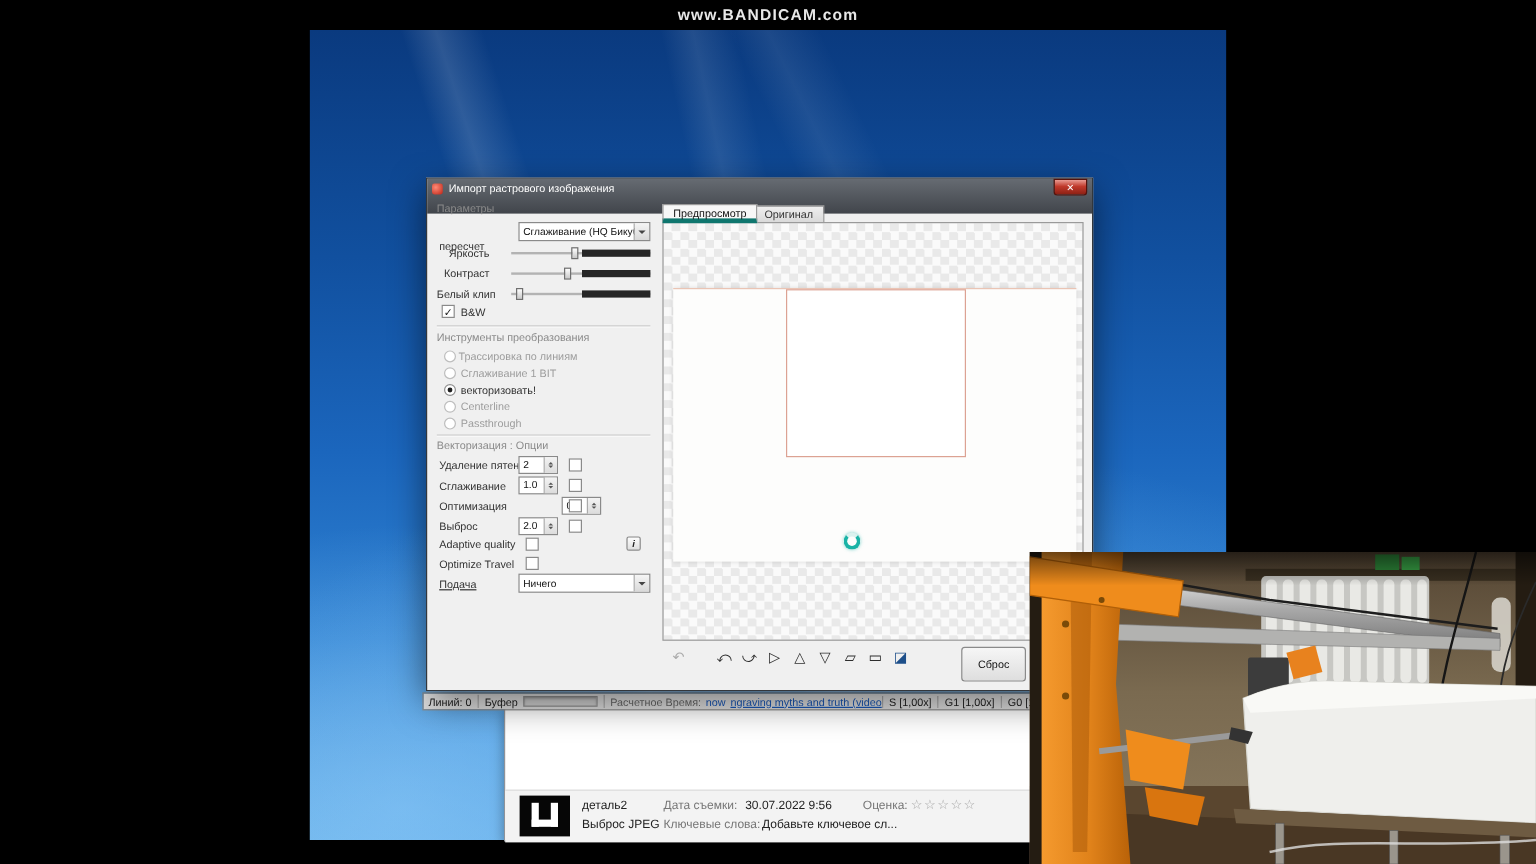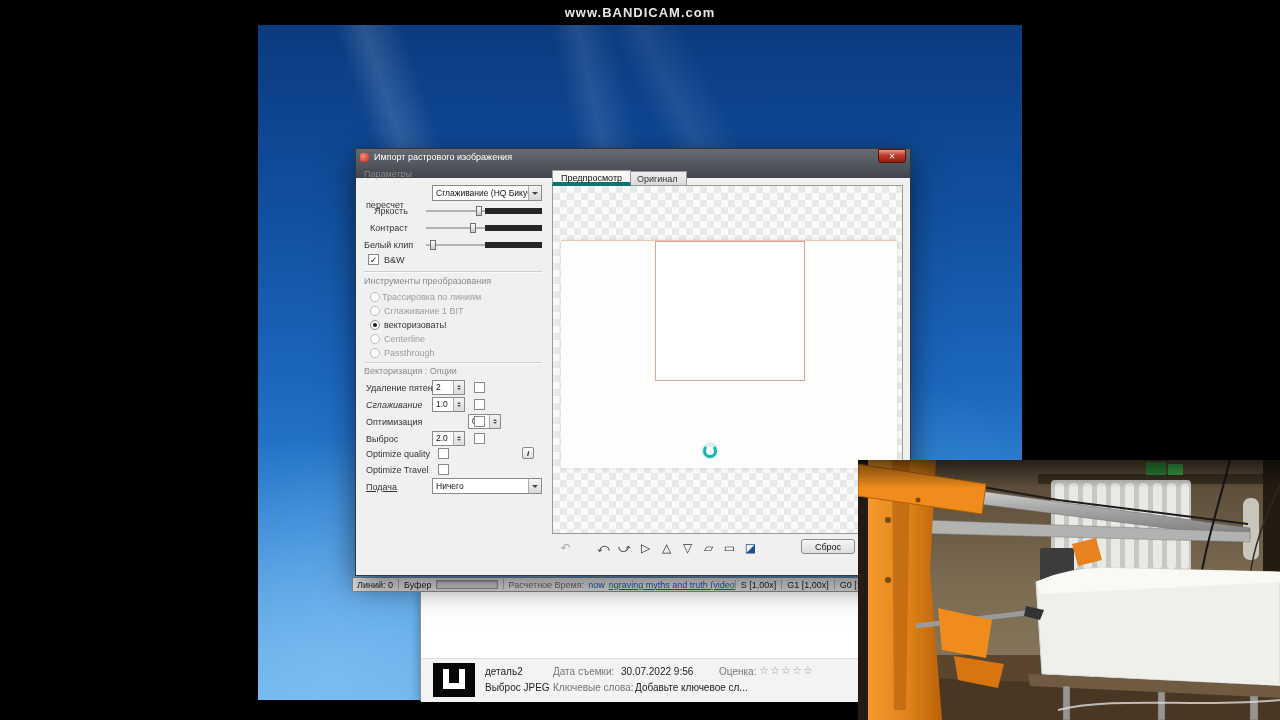--- a/index.html
+++ b/index.html
@@ -219,42 +219,42 @@
     <div class="hr" style="left:8px; top:213px; width:178px;"></div>
     <span class="lbl gray" style="left:8px; top:217px;">Векторизация : Опции</span>
 
     <span class="lbl" style="left:10px; top:234px;">Удаление пятен</span>
     <div class="spin" style="left:76px; top:231px;">
       <span>2</span>
       <span class="spin-btns"></span>
     </div>
     <span class="cb" style="left:118px; top:233px;"></span>
 
-    <span class="lbl" style="left:10px; top:251px;font-style:italic;">Сглаживание</span>
+    <span class="lbl" style="left:10px; top:251px;">Сглаживание</span>
     <div class="spin" style="left:76px; top:248px;">
       <span>1.0</span>
       <span class="spin-btns"></span>
     </div>
     <span class="cb" style="left:118px; top:250px;"></span>
 
     <span class="lbl" style="left:10px; top:268px;">Оптимизация</span>
     <div class="spin" style="left:76px; top:265px;margin-left:36px;">
       <span>0.2</span>
       <span class="spin-btns"></span>
     </div>
     <span class="cb" style="left:118px; top:267px;"></span>
 
     <span class="lbl" style="left:10px; top:285px;">Выброс</span>
     <div class="spin" style="left:76px; top:282px;">
       <span>2.0</span>
       <span class="spin-btns"></span>
     </div>
     <span class="cb" style="left:118px; top:284px;"></span>
 
-    <span class="lbl" style="left:10px; top:300px;">Optimize quality</span>
+    <span class="lbl" style="left:10px; top:300px;">Adaptive quality</span>
     <span class="cb" style="left:82px; top:299px;"></span>
     <span class="info-btn" style="left:166px; top:298px;">i</span>
 
     <span class="lbl" style="left:10px; top:316px;">Optimize Travel</span>
     <span class="cb" style="left:82px; top:315px;"></span>
 
     <span class="lbl" style="left:10px; top:333px;text-decoration:underline;">Подача</span>
     <div class="dd" style="left:76px; top:329px; width:110px;">
       <span>Ничего</span>
       <span class="dd-arrow"></span>
@@ -272,21 +272,21 @@
 
     <span class="tool-icon faded" style="left:200px; top:391px;">↶</span>
     <span class="tool-icon" style="left:238px; top:391px;">⤺</span>
     <span class="tool-icon" style="left:259px; top:391px;">⤻</span>
     <span class="tool-icon" style="left:280px; top:391px;">▷</span>
     <span class="tool-icon" style="left:301px; top:391px;">△</span>
     <span class="tool-icon" style="left:322px; top:391px;">▽</span>
     <span class="tool-icon" style="left:343px; top:391px;">▱</span>
     <span class="tool-icon" style="left:364px; top:391px;">▭</span>
     <span class="tool-icon colored" style="left:385px; top:391px;">◪</span>
-    <button class="btn" style="left:445px; top:390px; width:54px; height:15px;">Сброс</button>
+    <button class="btn" style="left:445px; top:390px; width:54px; height:29px;">Сброс</button>
   </div>
 
   <div class="webcam">
     <svg width="422" height="260" viewBox="0 0 422 260" xmlns="http://www.w3.org/2000/svg">
       <defs>
         <linearGradient id="metal" x1="0" y1="0" x2="0" y2="1">
           <stop offset="0" stop-color="#efefef"></stop>
             <stop offset="0.5" stop-color="#a9a9a9"></stop>
             <stop offset="1" stop-color="#787878"></stop>
         </linearGradient>

